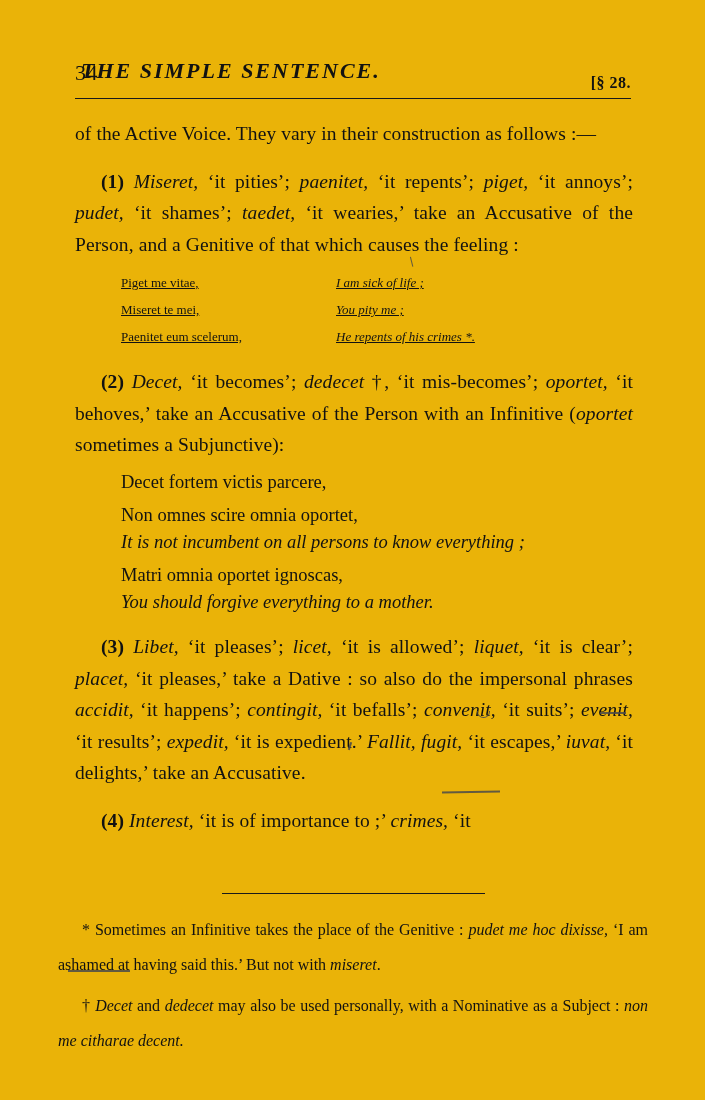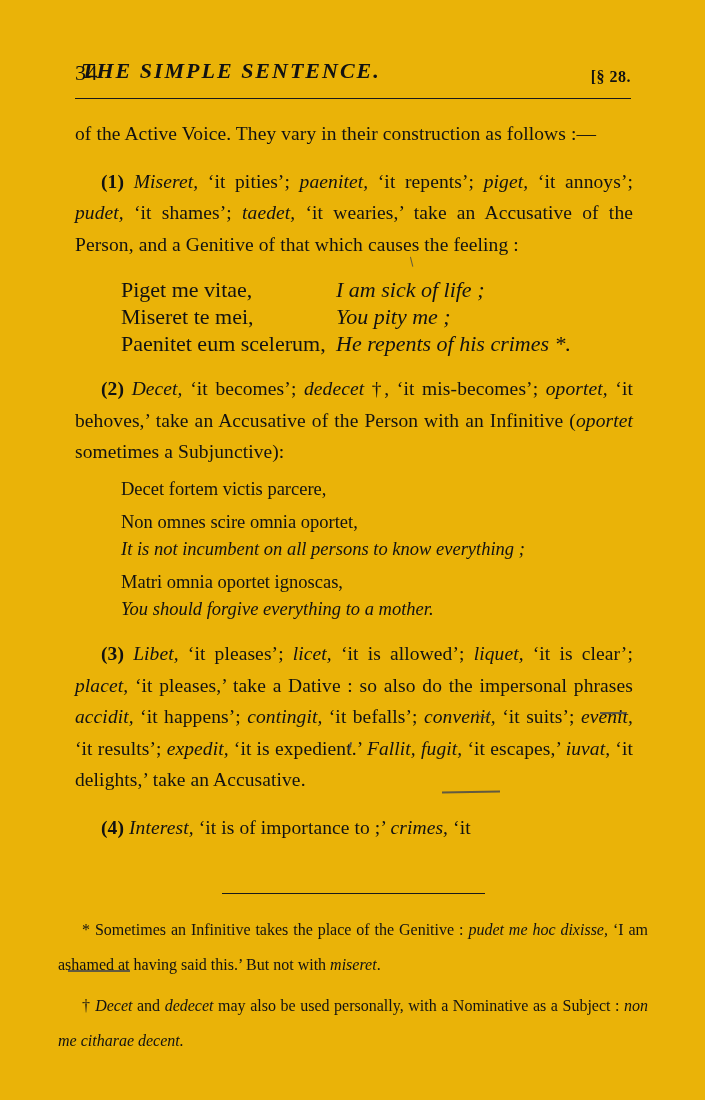--- a/index.html
+++ b/index.html
@@ -48,21 +48,21 @@
     text-align: left;
     font-style: italic;
     font-weight: 700;
     font-size: 22px;
     letter-spacing: 2.0px;
     padding-left: 6px;
   }
   .section-ref {
     position: absolute;
     right: 0;
-    top: 10px;
+    top: 16px;
     font-size: 16px;
     font-weight: 700;
     letter-spacing: 0.5px;
     padding-left: 40px;
   }
   .head-rule {
     position: absolute;
     left: 75px;
     top: 98px;
     width: 556px;
@@ -88,23 +88,24 @@
     font-family: Liberation Serif, serif;
   }
   p.para.indent { text-indent: 26px; }
   p.gap { margin-top: 16px; }
 
   i, em { font-style: italic; }
   .num { font-weight: 700; font-style: normal; }
 
   
   .examples {
-    margin: 16px 0 0 46px;
-    font-size: 22px;
+    margin: 9px 0 0 46px;
+    font-size: 13px;
     line-height: 27px;
+    text-decoration: underline;
   }
   .ex-row { display: flex; }
   .ex-lat { width: 215px; flex: 0 0 215px; }
   .ex-eng { font-style: italic; }
 
   .examples2 {
     margin: 8px 0 0 46px;
     font-size: 18.5px;
     line-height: 26.5px;
   }

